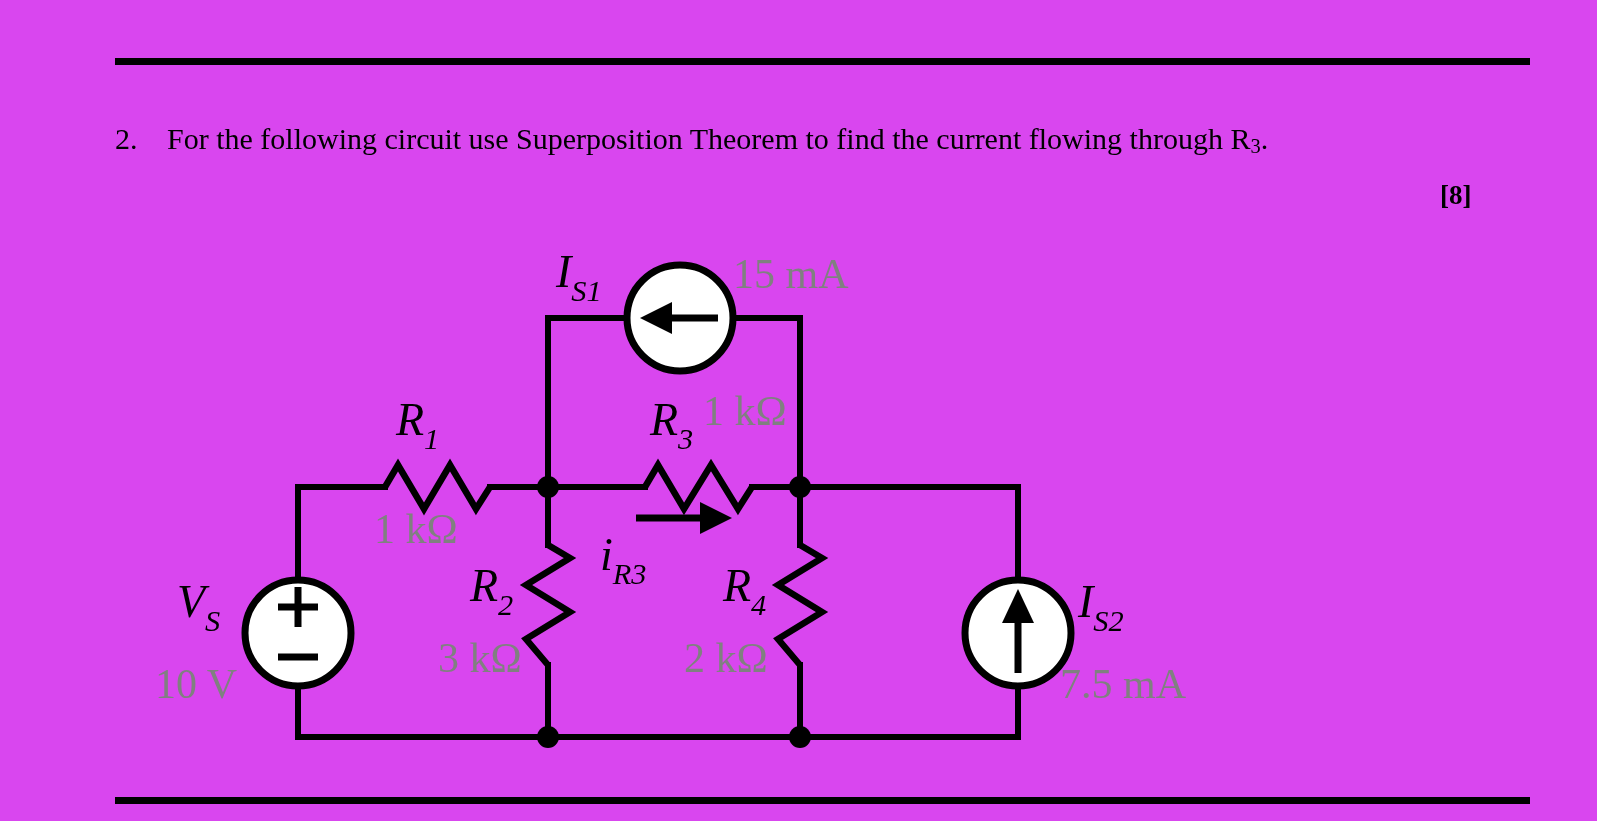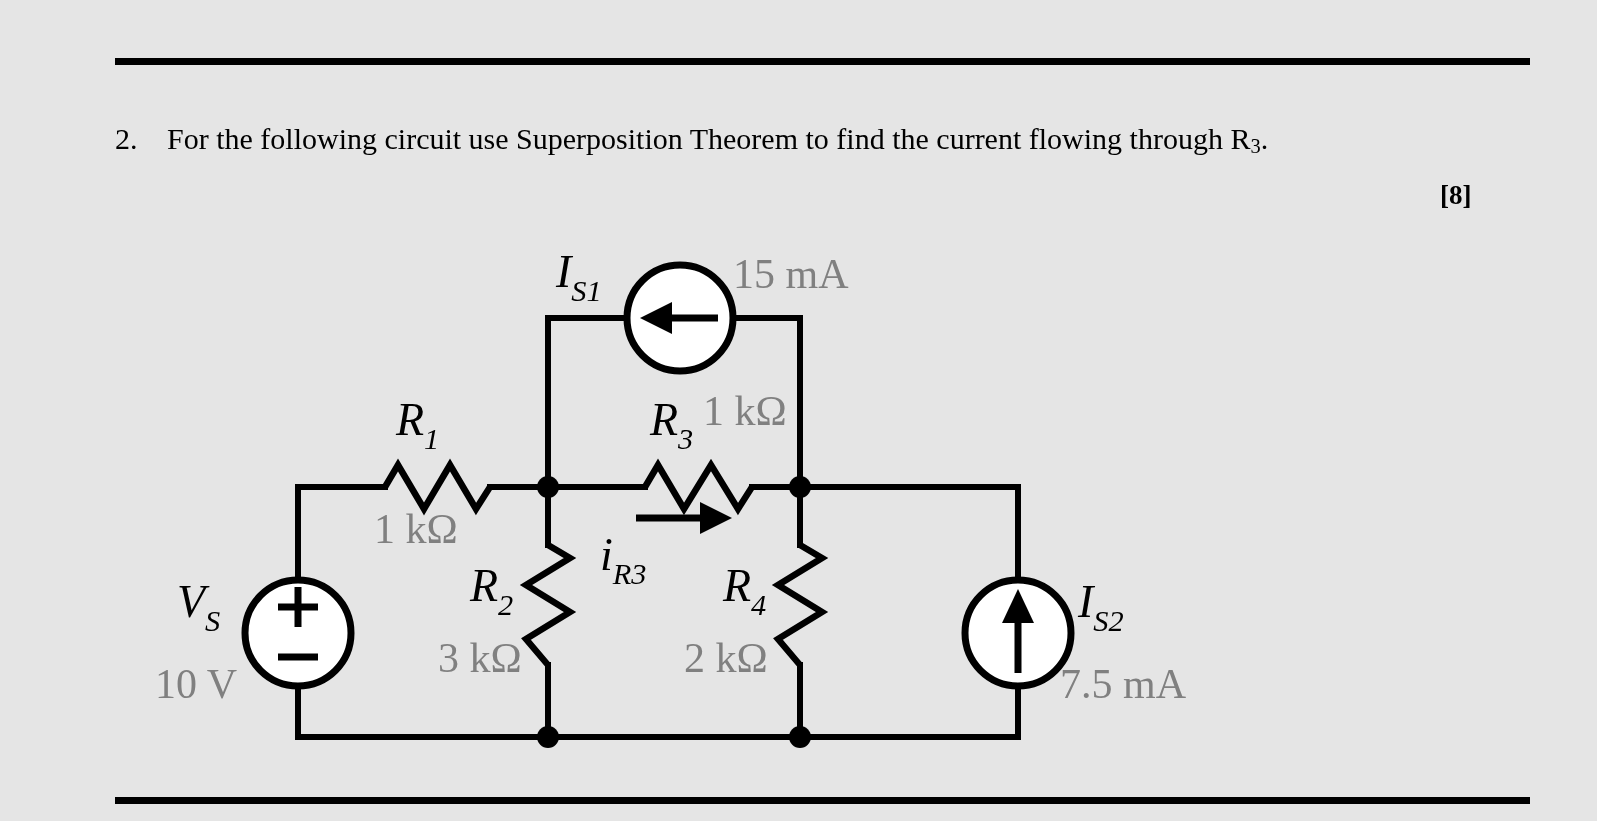--- a/index.html
+++ b/index.html
@@ -9,21 +9,21 @@
     background: #ffffff;
   }
   body {
     font-family: "Liberation Serif", "DejaVu Serif", serif;
     color: #000000;
   }
   #page {
     position: relative;
     width: 1597px;
     height: 821px;
-    background: #e5e5e5;
+    background: #d946ef;
     overflow: hidden;
   }
   .rule {
     position: absolute;
     background: #000000;
   }
   #rule-top {
     left: 115px;
     top: 58px;
     width: 1415px;

